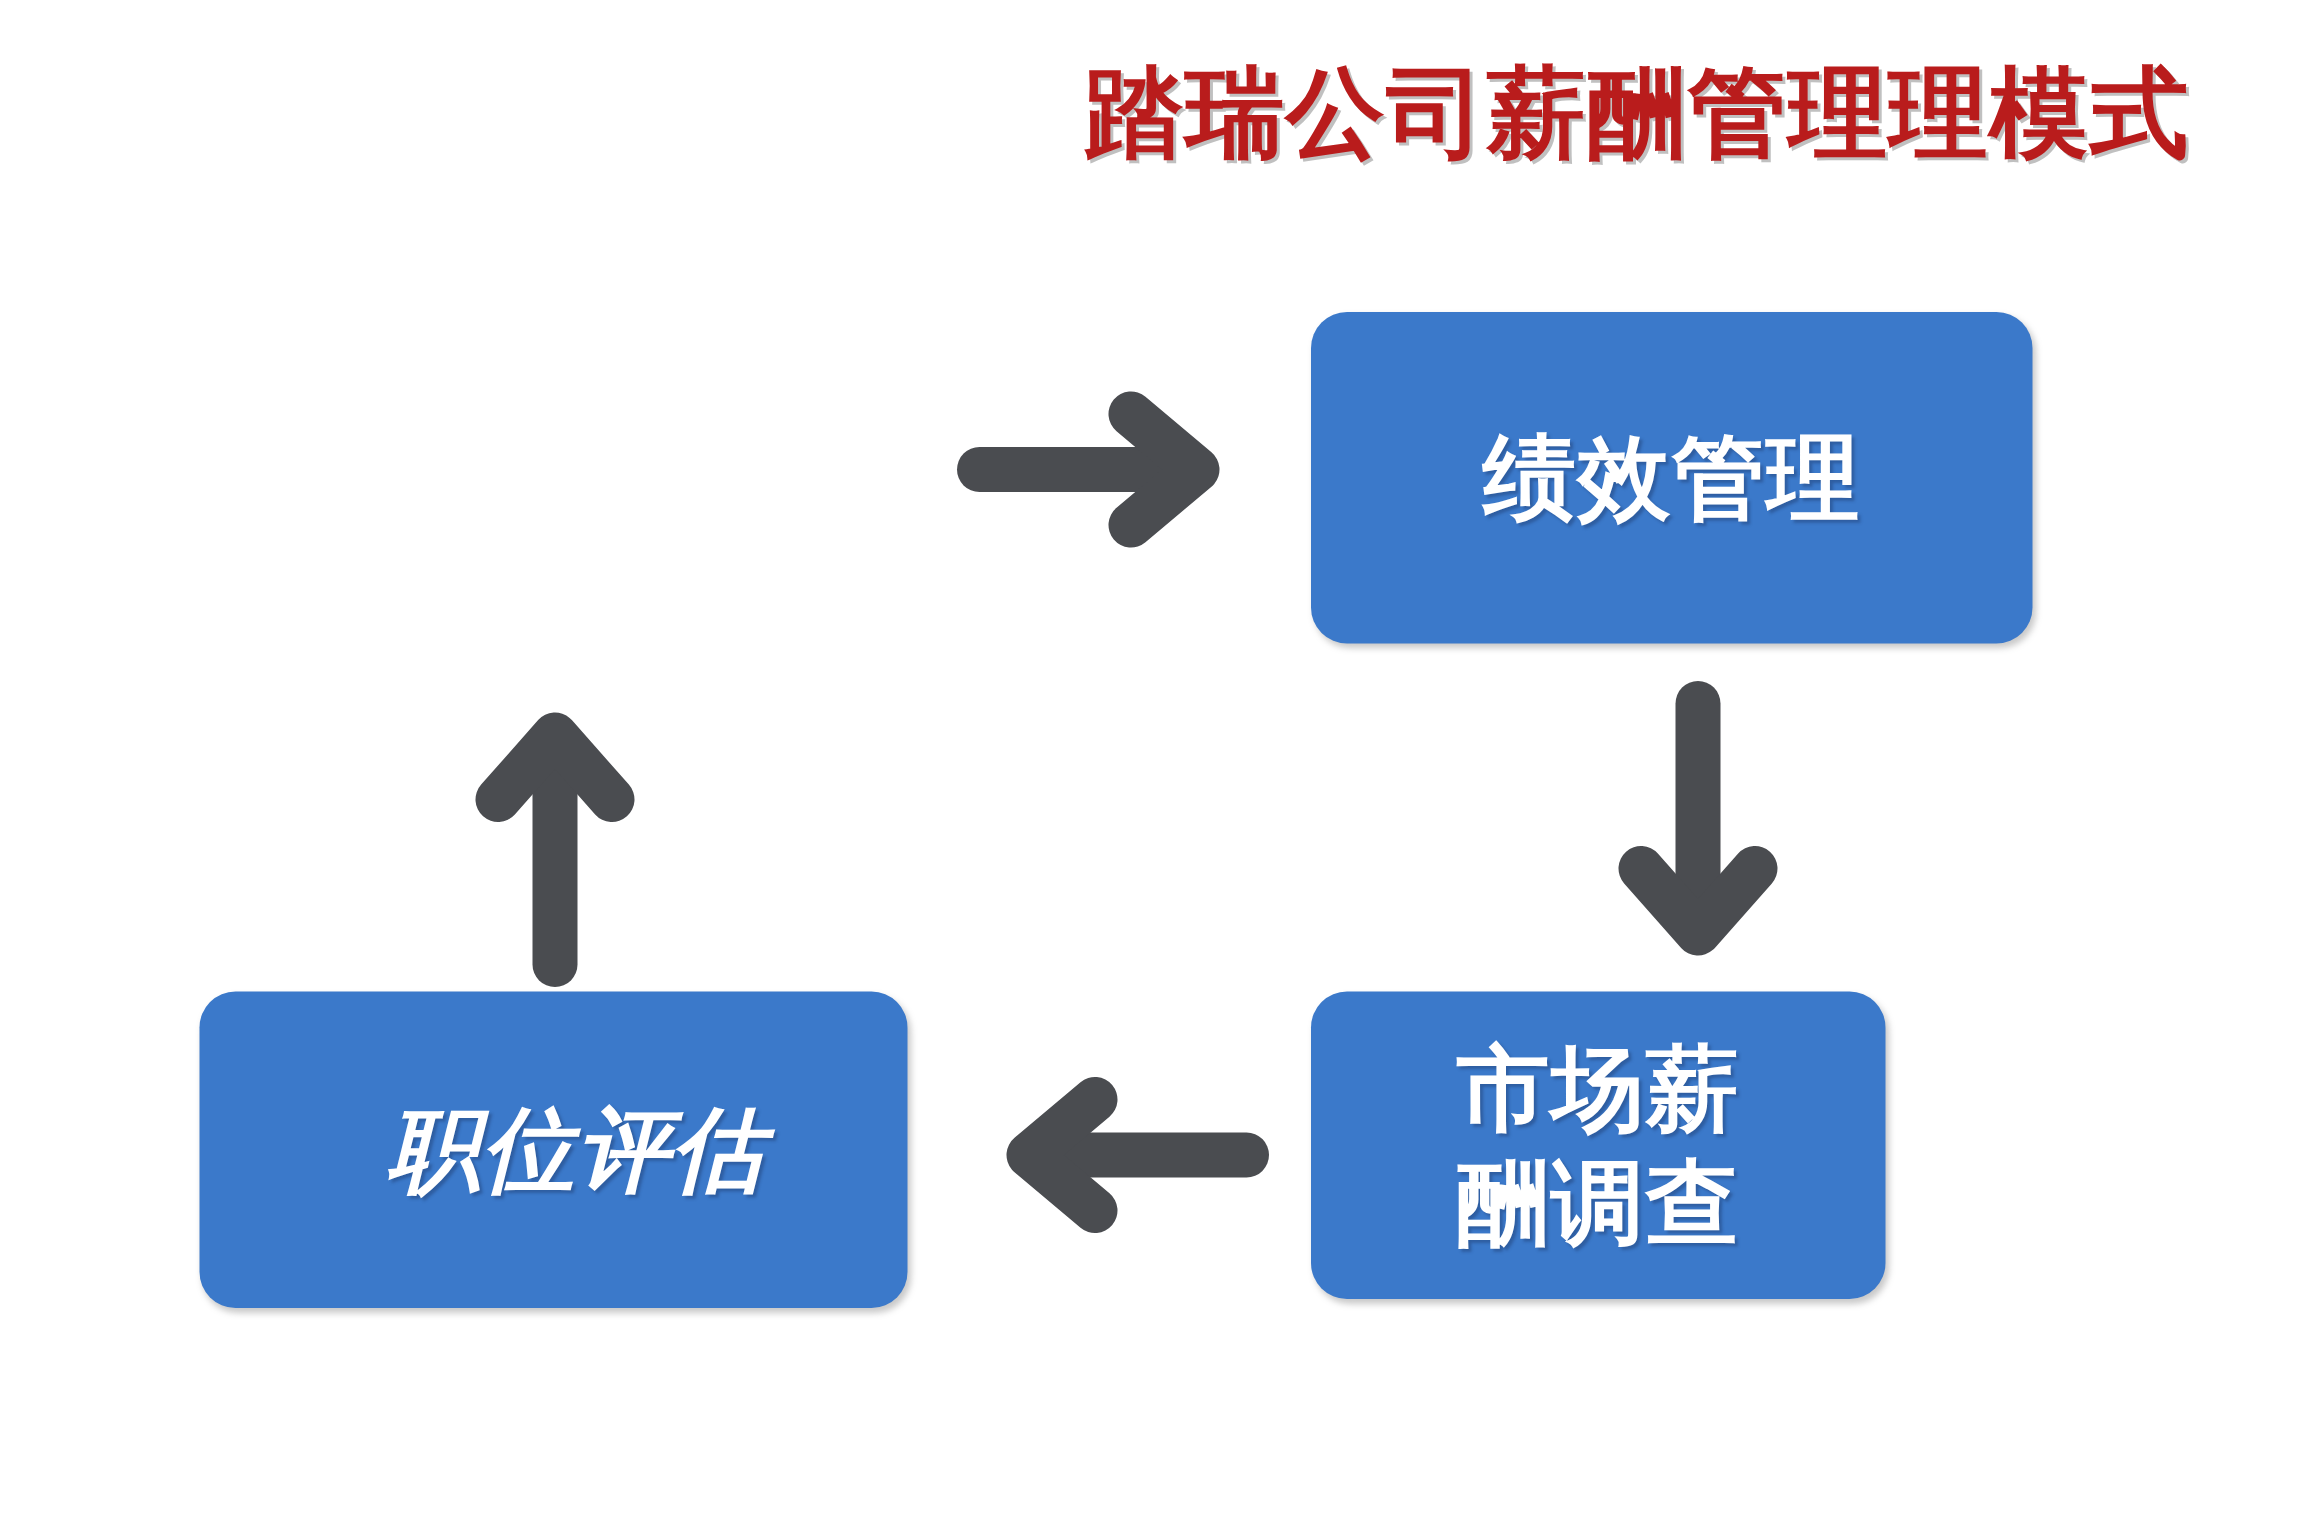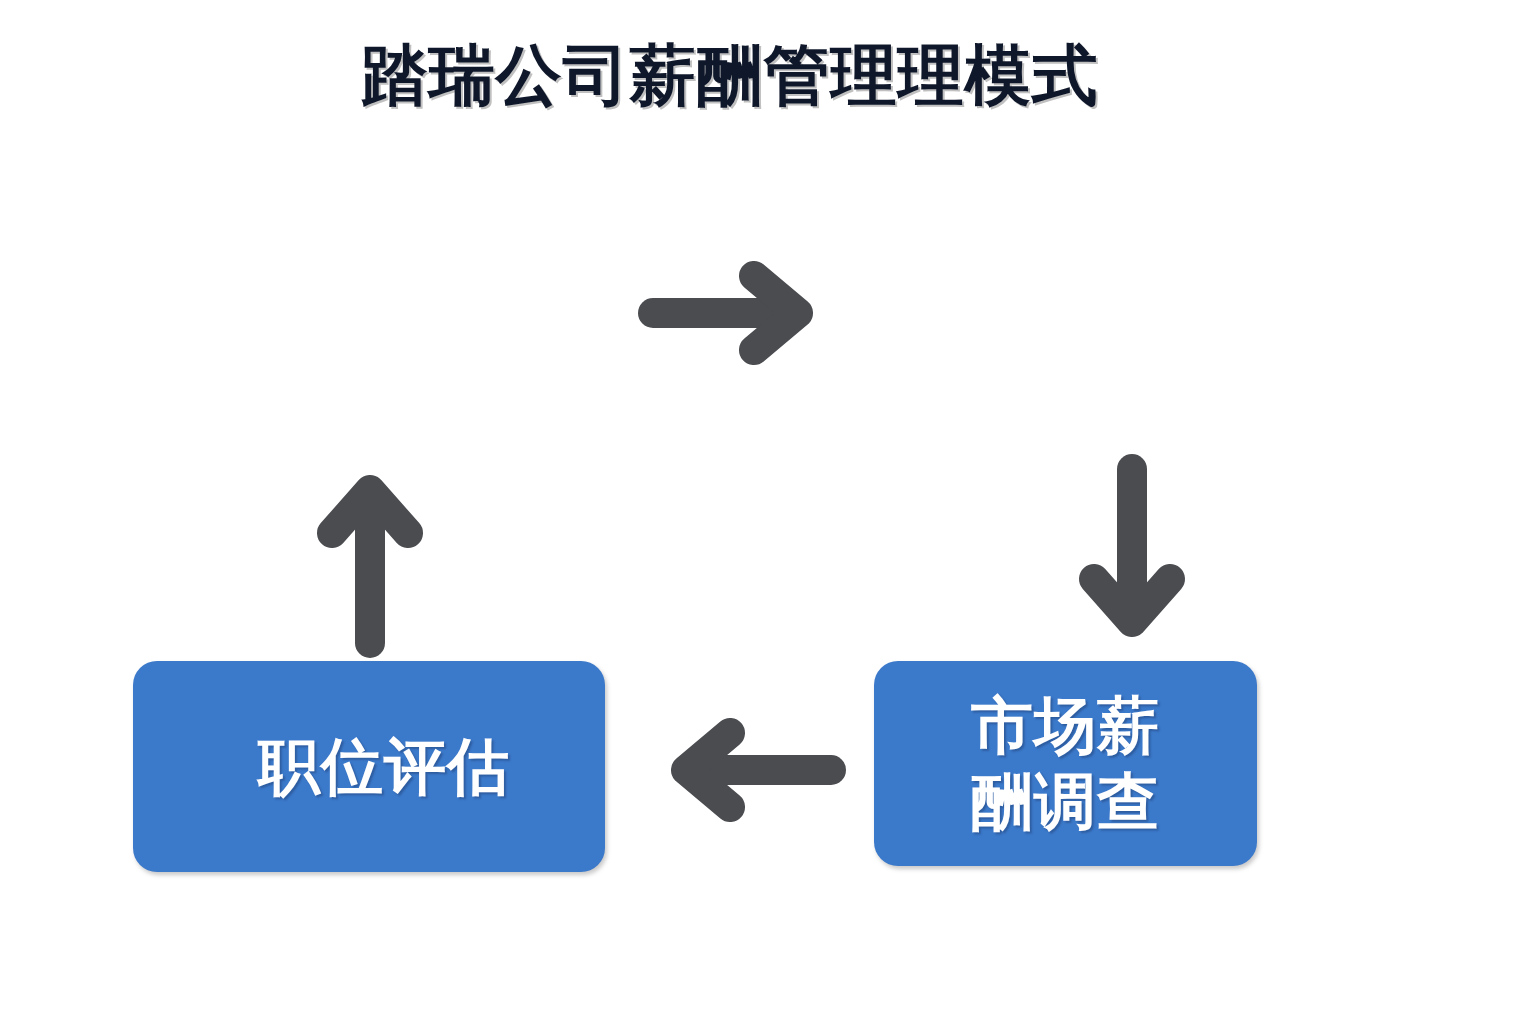--- a/index.html
+++ b/index.html
@@ -15,27 +15,27 @@
     overflow: hidden;
     font-family: "DejaVu Sans", "Liberation Sans", sans-serif;
   }
 
   
   .diagram-title {
     position: absolute;
     left: 0;
     top: 40px;
     width: 1460px;
-    text-align: center;
+    text-align: right;
     font-family: "DejaVu Sans", "Liberation Sans", sans-serif;
     font-weight: 700;
     font-size: 66px;
     line-height: 1.08;
     letter-spacing: 1px;
-    color: #0f172a;
+    color: #b91c1c;
     text-shadow: 2px 2px 0 rgba(140,140,140,0.55);
     white-space: nowrap;
   }
 
   
   .node-box {
     position: absolute;
     background: #3b79ca;
     border-radius: 24px;
     box-shadow: 2px 3px 4px rgba(120,120,120,0.40);
@@ -63,20 +63,21 @@
     padding-left: 42px;
   }
   #box-performance-management {
     left: 874px; top: 208px; width: 481px; height: 221px;
   }
   #box-market-pay-survey {
     left: 133px; top: 661px; width: 472px; height: 211px;
   }
   #box-market-pay-survey .node-label {
     padding-left: 30px;
+    font-style: italic;
   }
   #box-job-evaluation {
     left: 874px; top: 661px; width: 383px; height: 205px;
   }
 
   
   .arrow {
     position: absolute;
   }
   .arrow svg {
@@ -89,20 +90,23 @@
   #arrow-up-left     { left: 310px; top: 460px; width: 120px; height: 200px; }
 </style>
 </head>
 <body>
 
 <div id="canvas">
 
   <div class="diagram-title">踏瑞公司薪酬管理理模式</div>
 
 
+  <div class="node-box" id="box-performance-management">
+    <div class="node-label">绩效管理</div>
+  </div>
 
   <div class="node-box" id="box-job-evaluation">
     <div class="node-label">市场薪
 酬调查</div>
   </div>
 
   <div class="node-box" id="box-market-pay-survey">
     <div class="node-label">职位评估</div>
   </div>
 

